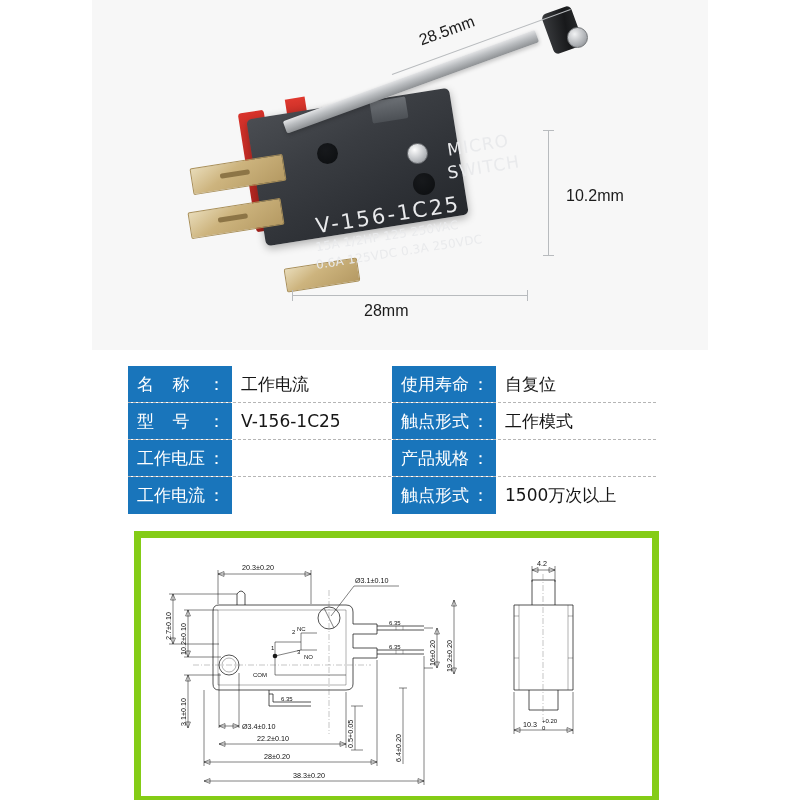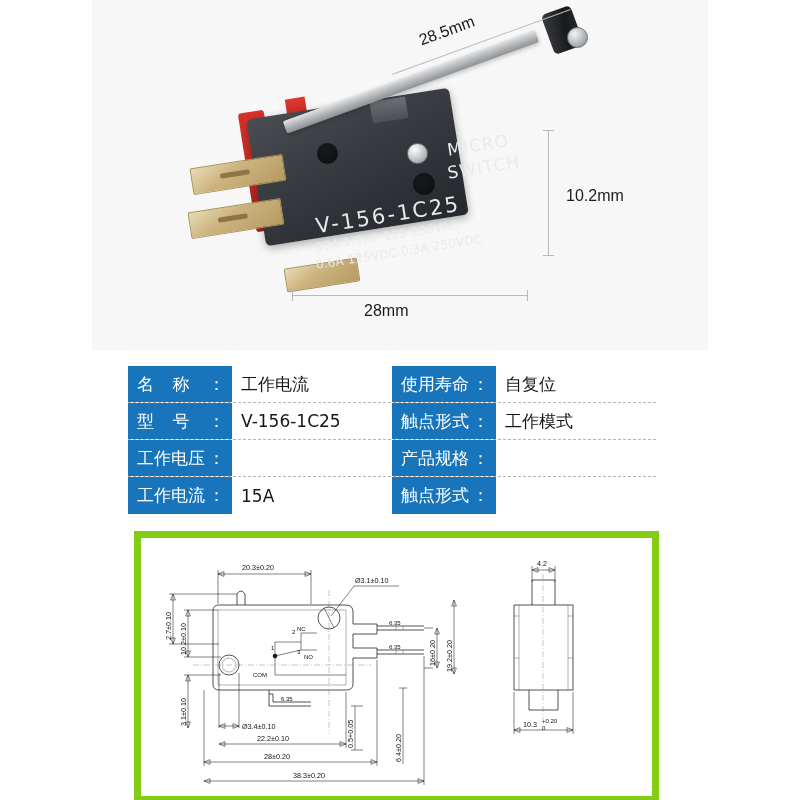--- a/index.html
+++ b/index.html
@@ -344,29 +344,29 @@
   </div>
 
   <div class="spec-row">
     <div class="spec-cellpair left">
       <div class="spec-key">
         <span class="k-txt">
           <span>工作电流</span>
           <span>：</span>
         </span>
       </div>
-      <div class="spec-val">15A</div>
     </div>
     <div class="spec-cellpair right">
       <div class="spec-key">
         <span class="k-txt">
           <span>触点形式</span>
           <span>：</span>
         </span>
       </div>
+      <div class="spec-val">1500万次以上</div>
     </div>
   </div>
 
 </div>
 
 <div class="draw-panel">
 <svg width="509" height="256" viewBox="0 0 509 256" xmlns="http://www.w3.org/2000/svg">
 
   <g>
     <path class="dwg-ln" d="M72,84 L72,146 Q72,152 78,152 L205,152 Q212,152 212,146 L212,120

